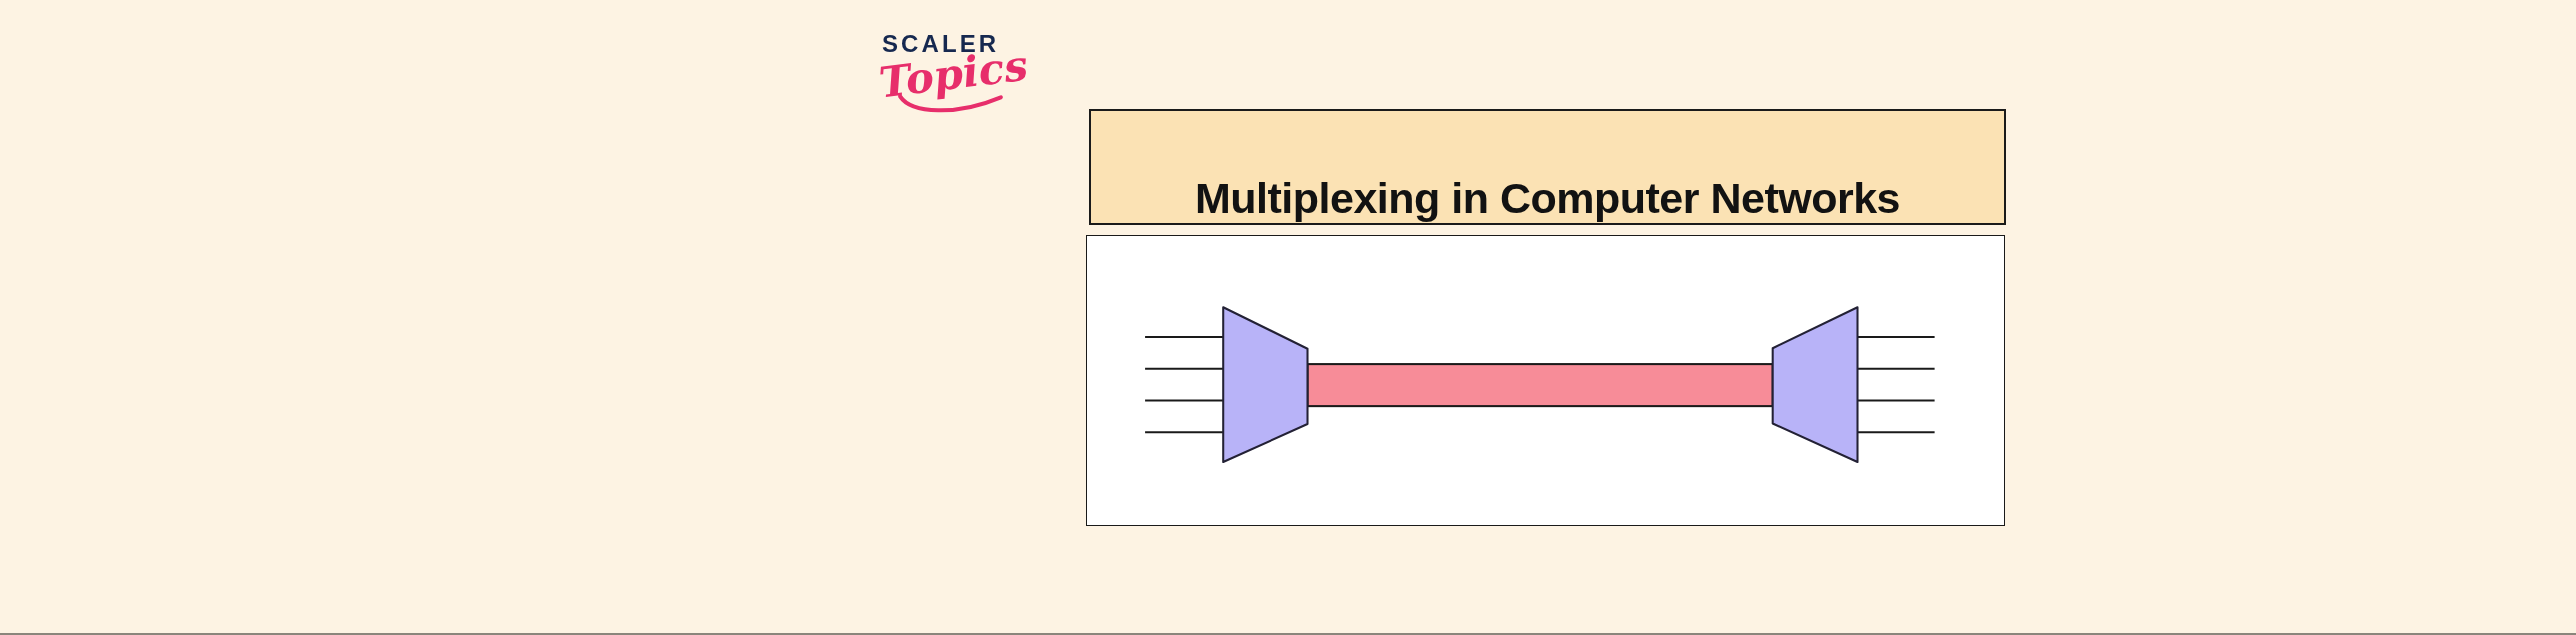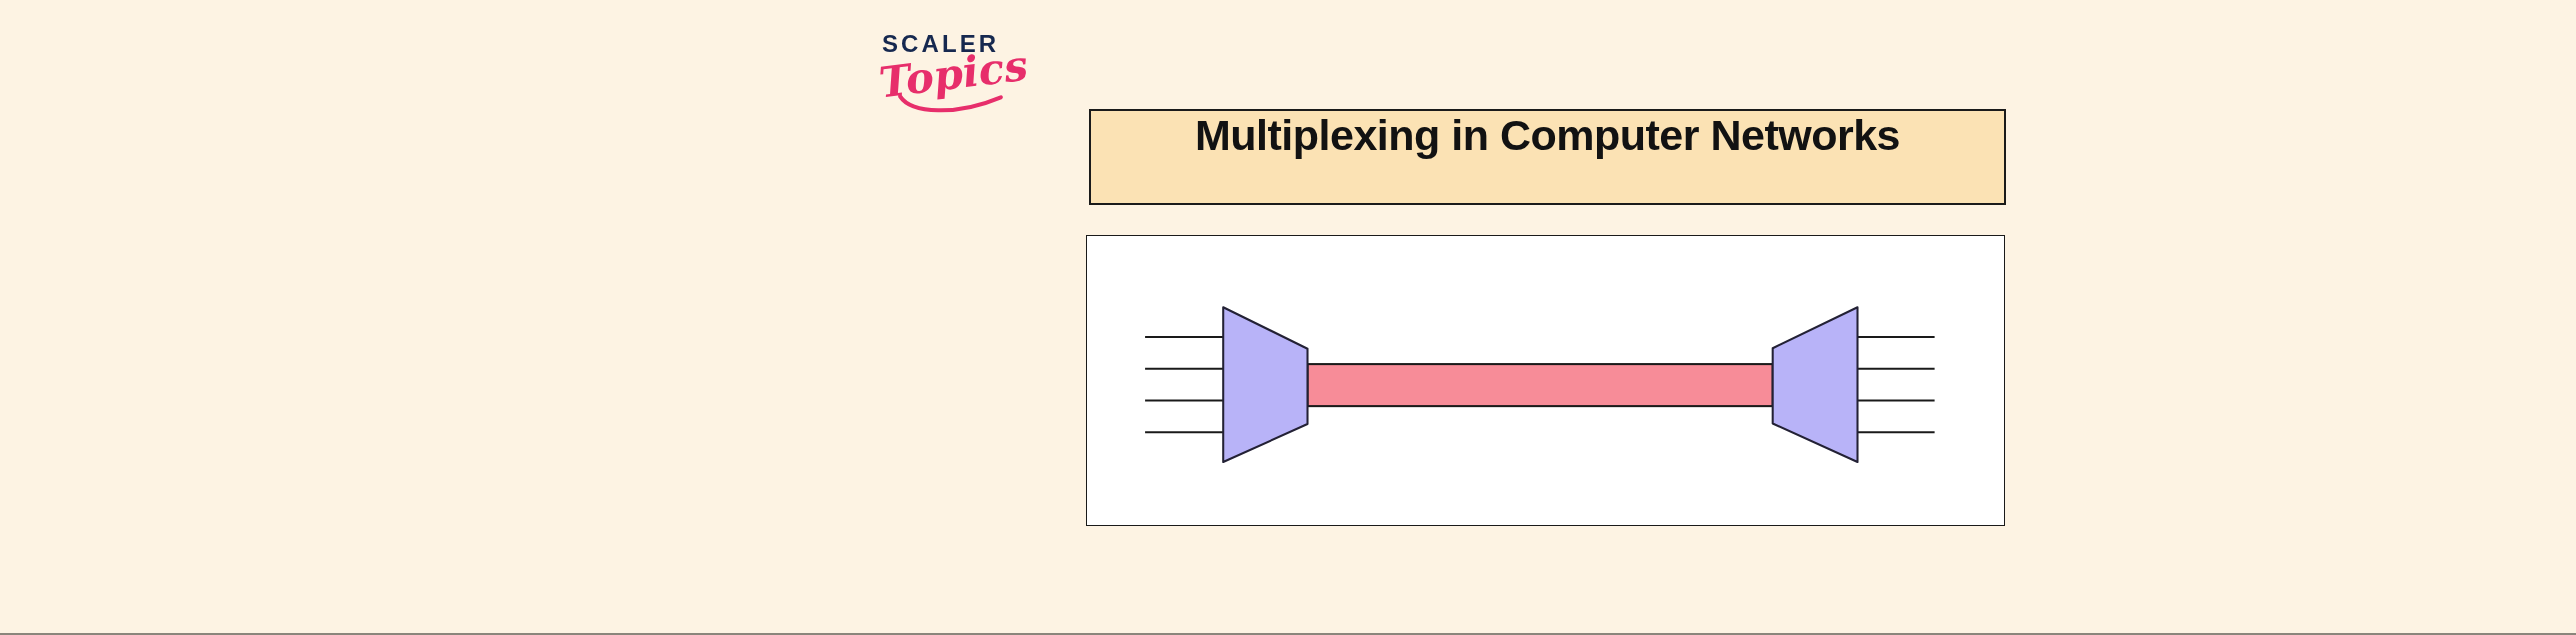--- a/index.html
+++ b/index.html
@@ -55,26 +55,26 @@
     display: block;
     margin: -3.1px auto 0 auto;
     overflow: visible;
   }
   
   .title-box {
     position: absolute;
     left: 1089px;
     top: 109px;
     width: 917px;
-    height: 96px;
+    height: 116px;
     box-sizing: border-box;
     background: var(--title-fill, #FBE2B4);
     border: 2.1px solid var(--title-border, #1A1A1A);
     display: flex;
-    align-items: flex-start;
+    align-items: flex-end;
     justify-content: center;
   }
   .title-text {
     font-family: "Liberation Sans", sans-serif;
     font-weight: bold;
     font-size: 43px;
     letter-spacing: -0.5px;
     color: var(--title-text, #121212);
     white-space: nowrap;
   }

